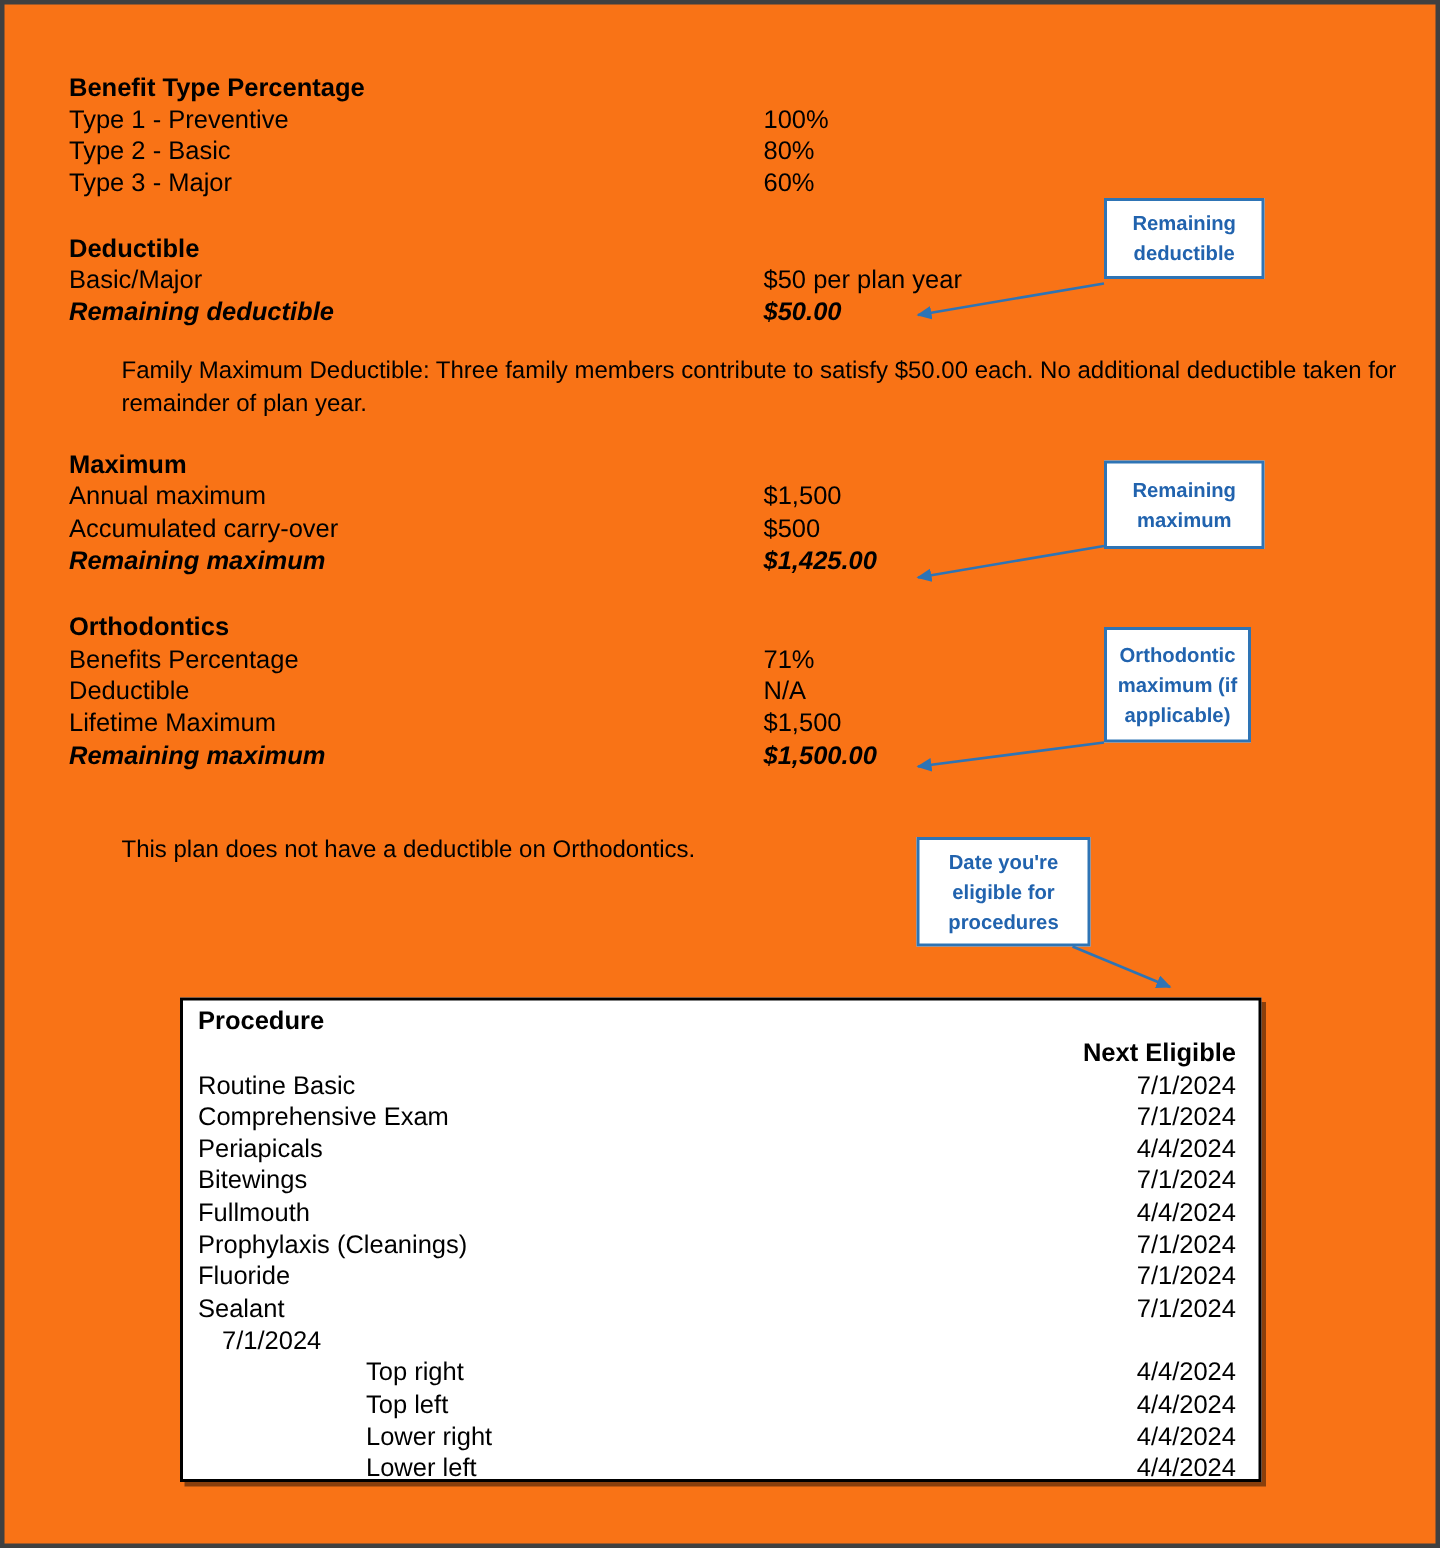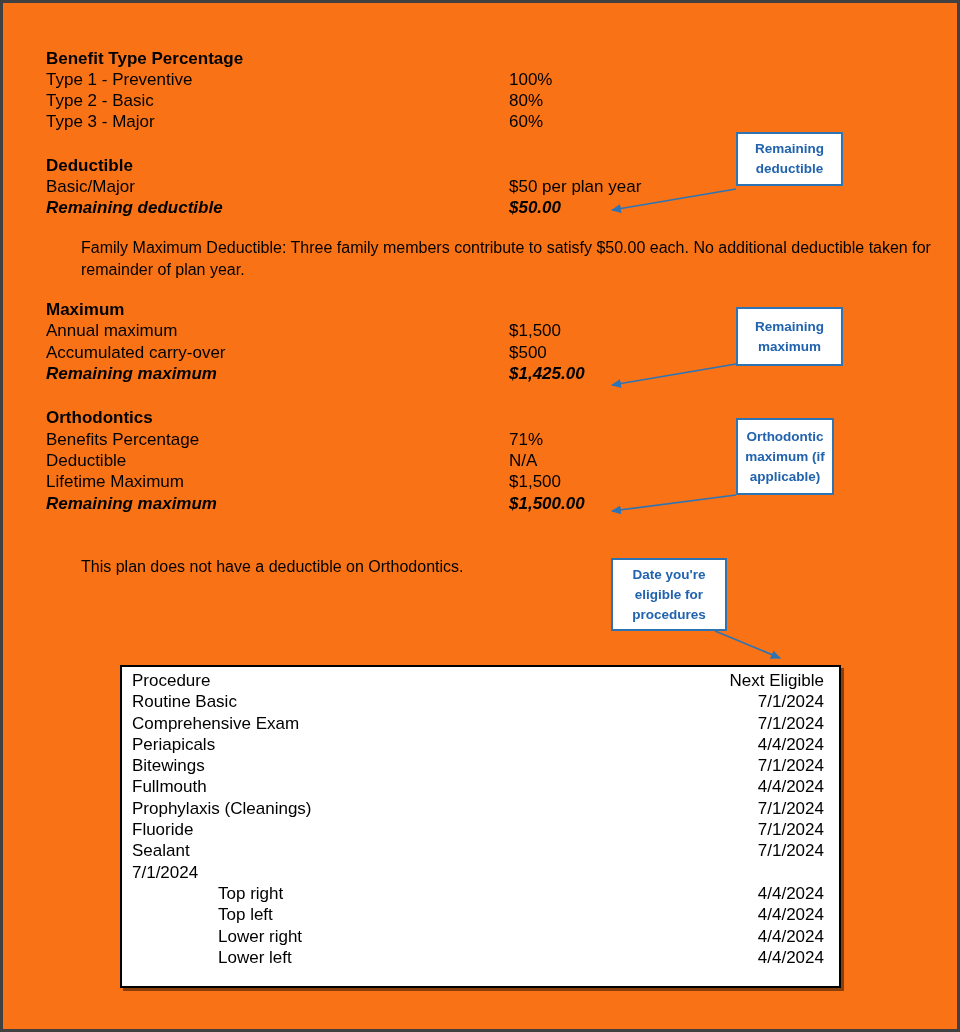--- a/index.html
+++ b/index.html
@@ -18,24 +18,24 @@
     position:absolute;box-sizing:border-box;border:2px solid #2e74b5;background:#fff;
     color:#2163ae;font-weight:bold;font-size:13.5px;line-height:20px;text-align:center;
     display:flex;align-items:center;justify-content:center;padding:2px 4px;
   }
   .ptable{
     position:absolute;left:117px;top:662px;width:721px;height:323px;box-sizing:border-box;
     border:2px solid #000;background:#fff;box-shadow:3px 3px 0 rgba(0,0,0,0.45);
     padding:3px 15px 0 10px;font-size:17px;line-height:21.3px;
   }
   .trow{display:flex;justify-content:space-between;}
-  .trow.head{font-weight:normal;}
-  .trow.indent .tproc{margin-left:86px;}
+  .trow.head{font-weight:bold;flex-direction:column;}
+  .trow.indent .tproc{margin-left:112px;}
   .tproc{white-space:nowrap;}
-  .tdate{white-space:nowrap;text-align:left;}
+  .tdate{white-space:nowrap;text-align:right;margin-left:16px;}
   svg.arrows{position:absolute;left:0;top:0;pointer-events:none;}
 </style>
 </head>
 <body>
 
 <div class="page">
 
   <div class="line heading lab" style="top:45px">Benefit Type Percentage</div>
   <div class="line lab" style="top:66px">Type 1 - Preventive</div>
   <div class="line val" style="top:66px">100%</div>

